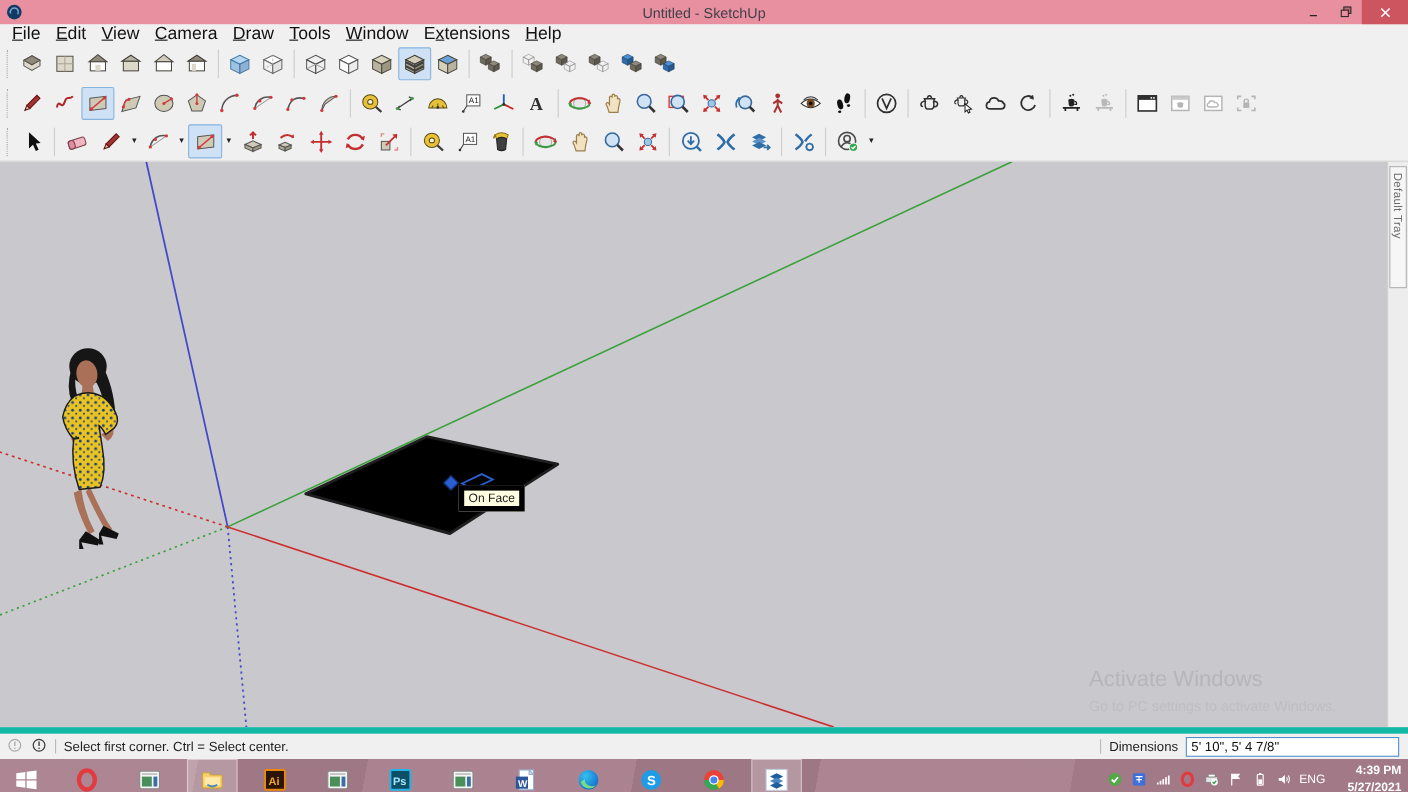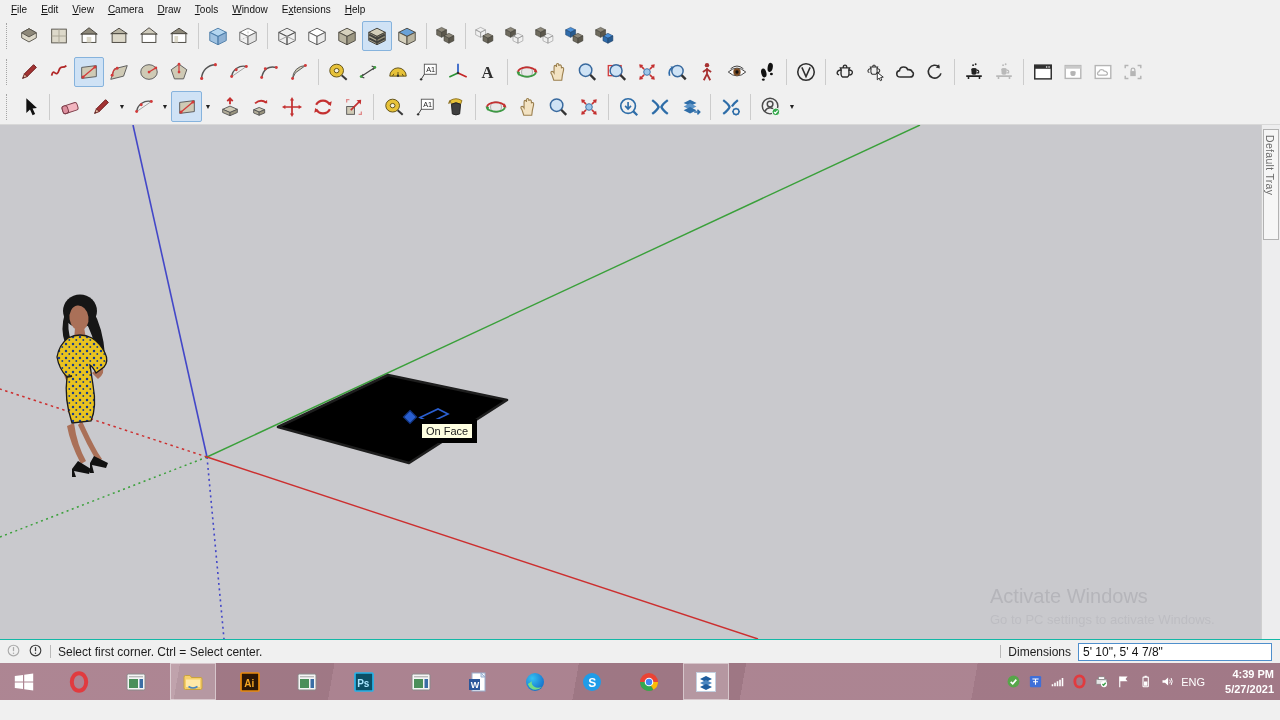--- a/index.html
+++ b/index.html
@@ -8,21 +8,21 @@
 
   
   .titlebar{height:22px;background:#e88fa0;display:flex;align-items:center;padding-left:5px;position:relative;}
   .titlebar .logo{width:16px;height:16px;display:flex;}
   .title-text{position:absolute;left:0;right:0;text-align:center;font-size:13px;color:#41414b;}
   .win-controls{margin-left:auto;display:flex;height:22px;z-index:2;}
   .win-btn{width:29px;height:22px;display:flex;align-items:center;justify-content:center;}
   .win-btn.close{width:42px;background:#cd5560;}
 
   
-  .menubar{height:18px;display:flex;align-items:center;padding-left:4px;background:#f0f0f0;font-size:10px;color:#111;}
+  .menubar{height:18px;display:flex;align-items:center;padding-left:4px;background:#f0f0f0;font-size:16px;color:#111;}
   .menu-item{padding:1px 7px;}
   .menu-item u{text-underline-offset:1px;}
 
   
   .tbrow{display:flex;align-items:center;background:#f0f0f0;padding-left:6px;}
   #row1{height:36px;}#row2{height:35px;}#row3{height:35px;border-bottom:1px solid #d8d8d8;}
   .tbtn{width:30px;height:30px;padding:2px;border:1px solid transparent;background:transparent;
         display:flex;align-items:center;justify-content:center;border-radius:2px;}
   #row3 .tbtn{width:31px;height:31px;}
   .tbtn.sel{background:#cfe2f5;border-color:#86b3dd;}
@@ -37,21 +37,21 @@
   .scene{position:absolute;left:0;top:0;}
   .tooltip{position:absolute;left:417px;top:294px;background:#ffffe1;border:5px solid #000000;
            font-size:11px;line-height:14px;padding:0 4px;color:#1c1c1c;white-space:nowrap;}
   .watermark{position:absolute;left:990px;top:460px;color:#b5b5ba;font-size:20px;pointer-events:none;}
   .watermark .sub{font-size:13px;margin-top:4px;color:#bdbdc2;}
   .tray-strip{position:absolute;right:0;top:0;bottom:0;width:18px;background:#ededee;border-left:1px solid #cfcfcf;}
   .tray-tab{margin:4px auto 0;width:14px;height:104px;border:1px solid #b2b2b2;background:#f6f6f6;
             writing-mode:vertical-lr;font-size:10.5px;color:#6b6b6b;padding-top:5px;letter-spacing:.3px;}
 
   
-  .statusbar{height:23px;display:flex;align-items:center;background:#f0f0f0;border-top:1px solid #14b8a6;
+  .statusbar{height:23px;display:flex;align-items:center;background:#f0f0f0;border-top:6px solid #14b8a6;
              padding:0 8px 0 6px;gap:7px;font-size:12px;color:#1d1d1d;}
   .sb-bar{width:1px;height:13px;background:#b9b9b9;}
   .sb-spacer{flex:1;}
   .dim-input{width:184px;height:16px;border:1px solid #4f8fcc;font-size:12px;padding:0 4px;
              font-family:"Liberation Sans",sans-serif;background:#fff;color:#111;}
 
   
   .taskbar{height:37px;display:flex;align-items:center;position:relative;
      background:
        linear-gradient(100deg, rgba(255,255,255,.06) 0 14%, rgba(0,0,0,.05) 14% 26%, rgba(255,255,255,.04) 26% 45%,
@@ -62,20 +62,47 @@
   .tb-item.active{background:rgba(255,255,255,.24);box-shadow:inset 0 0 0 1px rgba(255,255,255,.45);}
   .tb-tray{display:flex;align-items:center;gap:7px;margin-left:auto;}
   .tb-lang{color:#fff;font-size:11px;margin:0 9px 0 6px;}
   .tb-clock{color:#fff;font-size:11px;line-height:1.3;text-align:right;margin-right:6px;width:60px;font-weight:bold;}
 </style>
 </head>
 <body>
 
 <div class="window">
 
+  <div class="titlebar">
+    <span class="logo">
+      <svg viewBox="0 0 24 24" width="16" height="16">
+          <circle cx="12" cy="12" r="10" fill="#123a66"></circle>
+          <path d="M7 14 A5.5 5.5 0 1 1 16.5 15" stroke="#7aa7d0" fill="none" stroke-width="2"></path>
+        </svg>
+    </span>
+    <span class="title-text">Untitled - SketchUp</span>
+    <span class="win-controls">
+      <span class="win-btn">
+        <svg viewBox="0 0 24 24" width="13" height="13">
+            <path d="M5 17 H17" stroke="#222" stroke-width="2.4"></path>
+          </svg>
+      </span>
+      <span class="win-btn">
+        <svg viewBox="0 0 24 24" width="14" height="14">
+            <rect x="8" y="4" width="11" height="10" fill="#b46b77" stroke="#222" stroke-width="1.6"></rect>
+            <rect x="4" y="9" width="11" height="10" fill="#e88fa0" stroke="#222" stroke-width="1.6"></rect>
+          </svg>
+      </span>
+      <span class="win-btn close">
+        <svg viewBox="0 0 24 24" width="13" height="13">
+            <path d="M5 5 L19 19 M19 5 L5 19" stroke="#fff" stroke-width="2.6"></path>
+          </svg>
+      </span>
+    </span>
+  </div>
 
   <div class="menubar" id="menubar">
       <div class="menu-item"><u>F</u>ile</div>
       <div class="menu-item"><u>E</u>dit</div>
       <div class="menu-item"><u>V</u>iew</div>
       <div class="menu-item"><u>C</u>amera</div>
       <div class="menu-item"><u>D</u>raw</div>
       <div class="menu-item"><u>T</u>ools</div>
       <div class="menu-item"><u>W</u>indow</div>
       <div class="menu-item">E<u>x</u>tensions</div>

